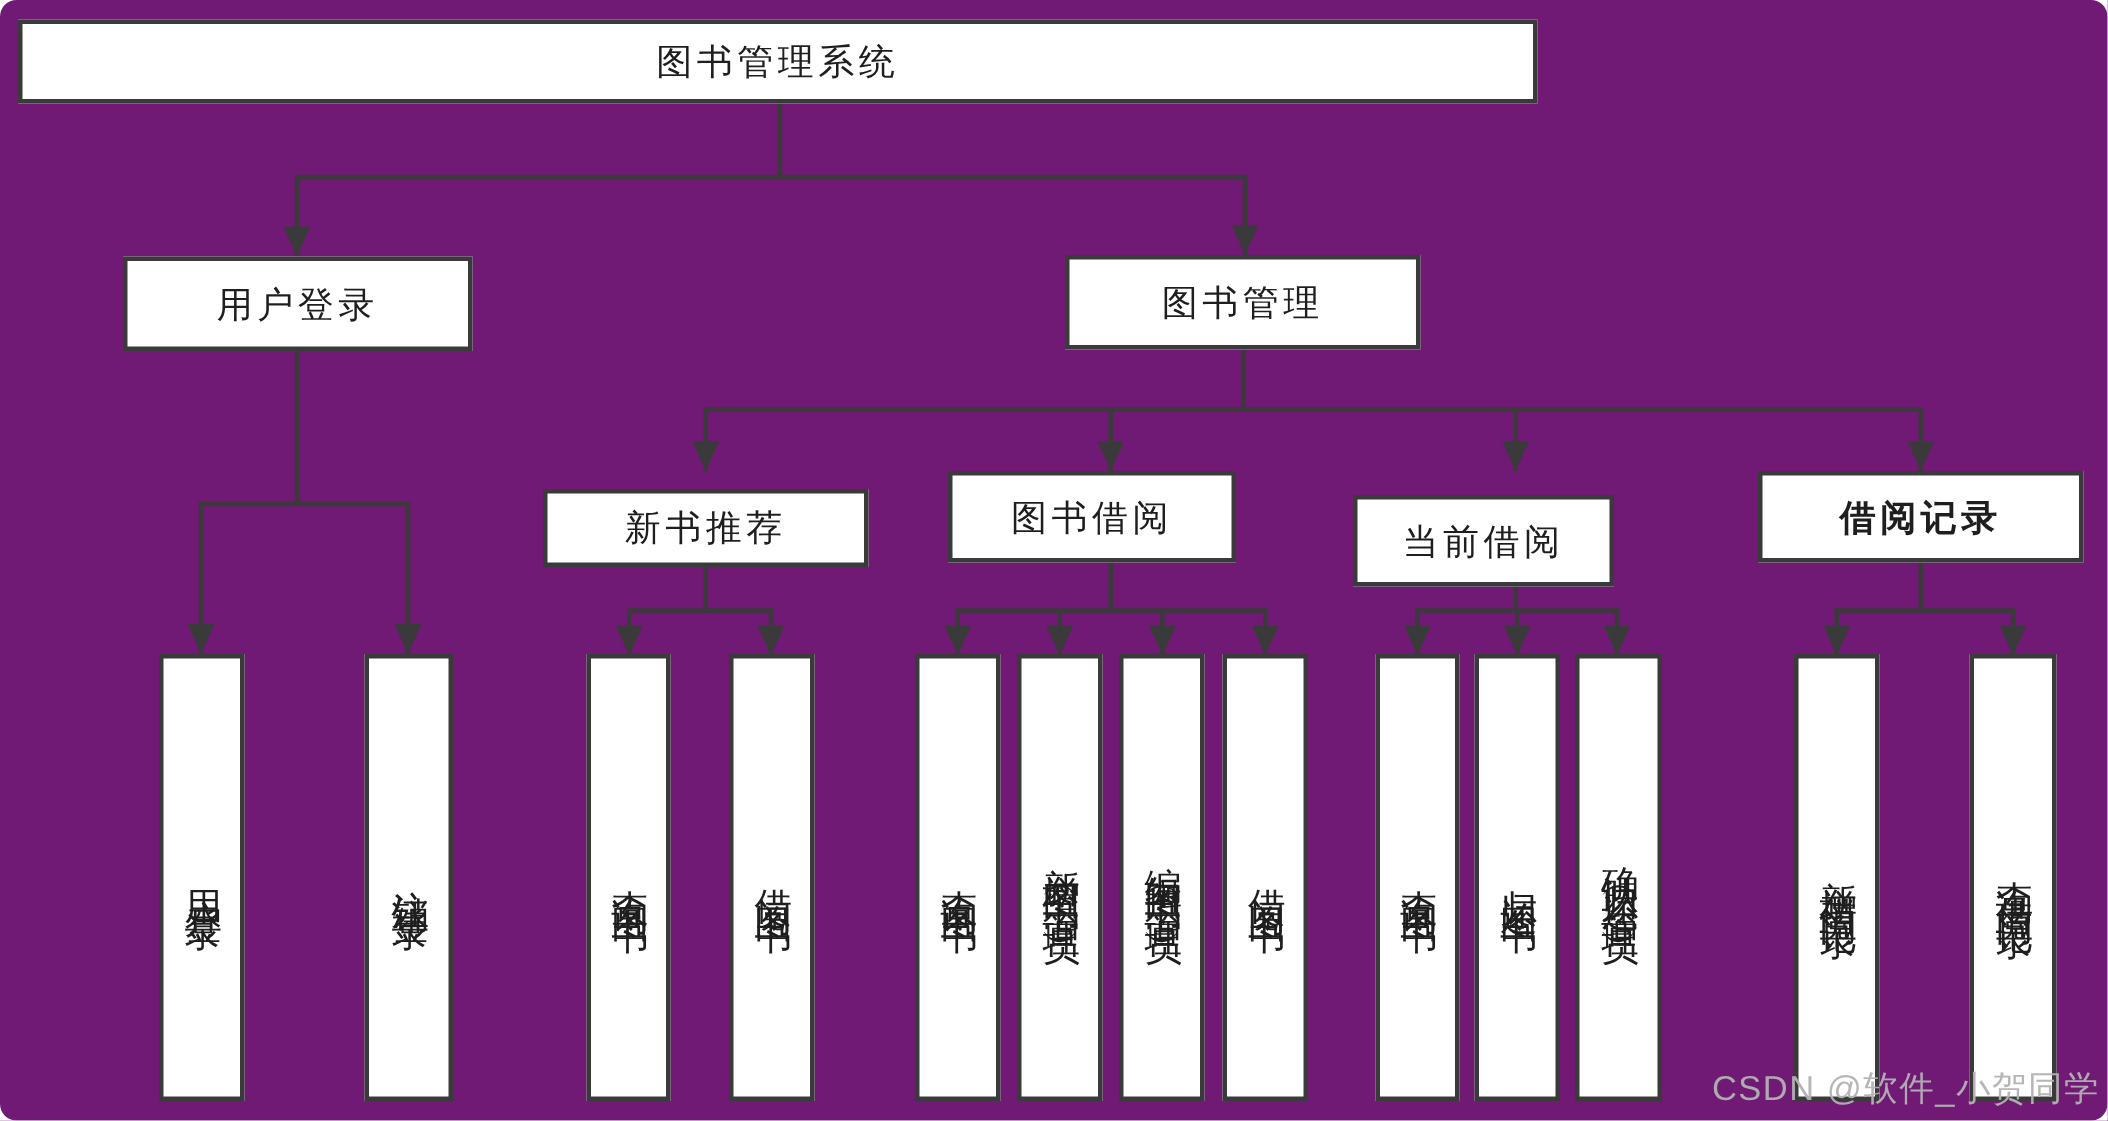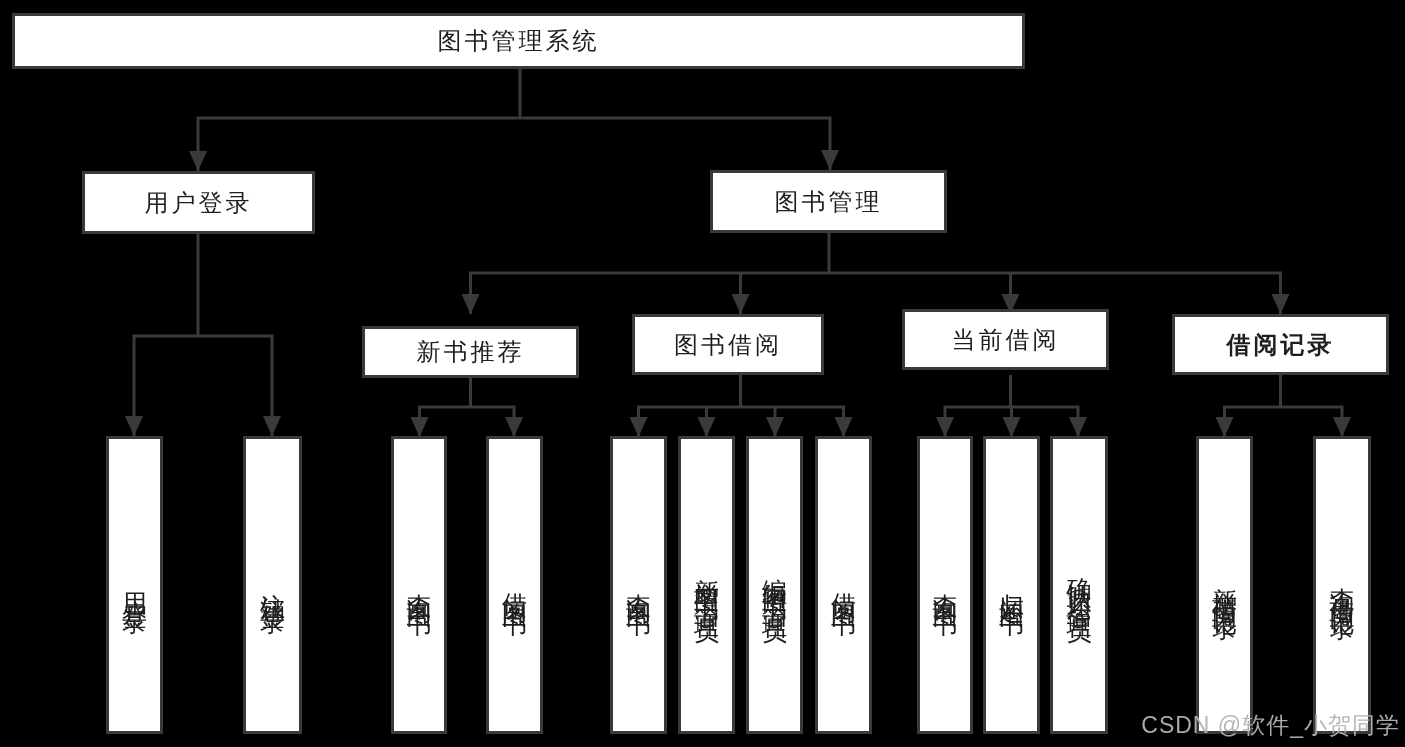--- a/index.html
+++ b/index.html
@@ -1,21 +1,22 @@
 <!DOCTYPE html>
 <html><head>
 <meta charset="utf-8">
 <style>
   html,body{margin:0;padding:0;background:#ffffff;}
   #canvas{
     position:relative;
     width:1405px;height:747px;
-    background:#000000;
+    background:#701a75;
     font-family:"Liberation Sans","DejaVu Sans",sans-serif;
     overflow:hidden;
+    border-radius:11px;
   }
   #wires{position:absolute;left:0;top:0;width:1405px;height:747px;}
   .node{
     position:absolute;
     box-sizing:border-box;
     background:#ffffff;
     border:3px solid #3a3a3a;
     display:flex;align-items:center;justify-content:center;
     color:#1e1e1e;
   }
@@ -96,21 +97,21 @@
     </g>
   </svg>
 
   <div class="node hnode" style="left:12px;top:13px;width:1013px;height:56px;">图书管理系统</div>
 
   <div class="node hnode" style="left:82px;top:171px;width:233px;height:63px;">用户登录</div>
   <div class="node hnode" style="left:710px;top:170px;width:237px;height:63px;">图书管理</div>
 
   <div class="node hnode" style="left:362px;top:314px;width:217px;height:52px;margin-top:12px;">新书推荐</div>
   <div class="node hnode" style="left:632px;top:314px;width:192px;height:61px;">图书借阅</div>
-  <div class="node hnode" style="left:902px;top:309px;width:207px;height:61px;">当前借阅</div>
+  <div class="node hnode" style="left:902px;top:330px;width:174px;height:61px;">当前借阅</div>
   <div class="node hnode" style="left:1172px;top:314px;width:217px;height:61px;font-weight:bold;">借阅记录</div>
 
   <div class="node vnode" style="left:106px;top:436px;width:57px;height:298px;">
     <span class="v-label">用户登录</span>
   </div>
   <div class="node vnode" style="left:243px;top:436px;width:59px;height:298px;">
     <span class="v-label">注销登录</span>
   </div>
 
   <div class="node vnode" style="left:391px;top:436px;width:56px;height:298px;">

